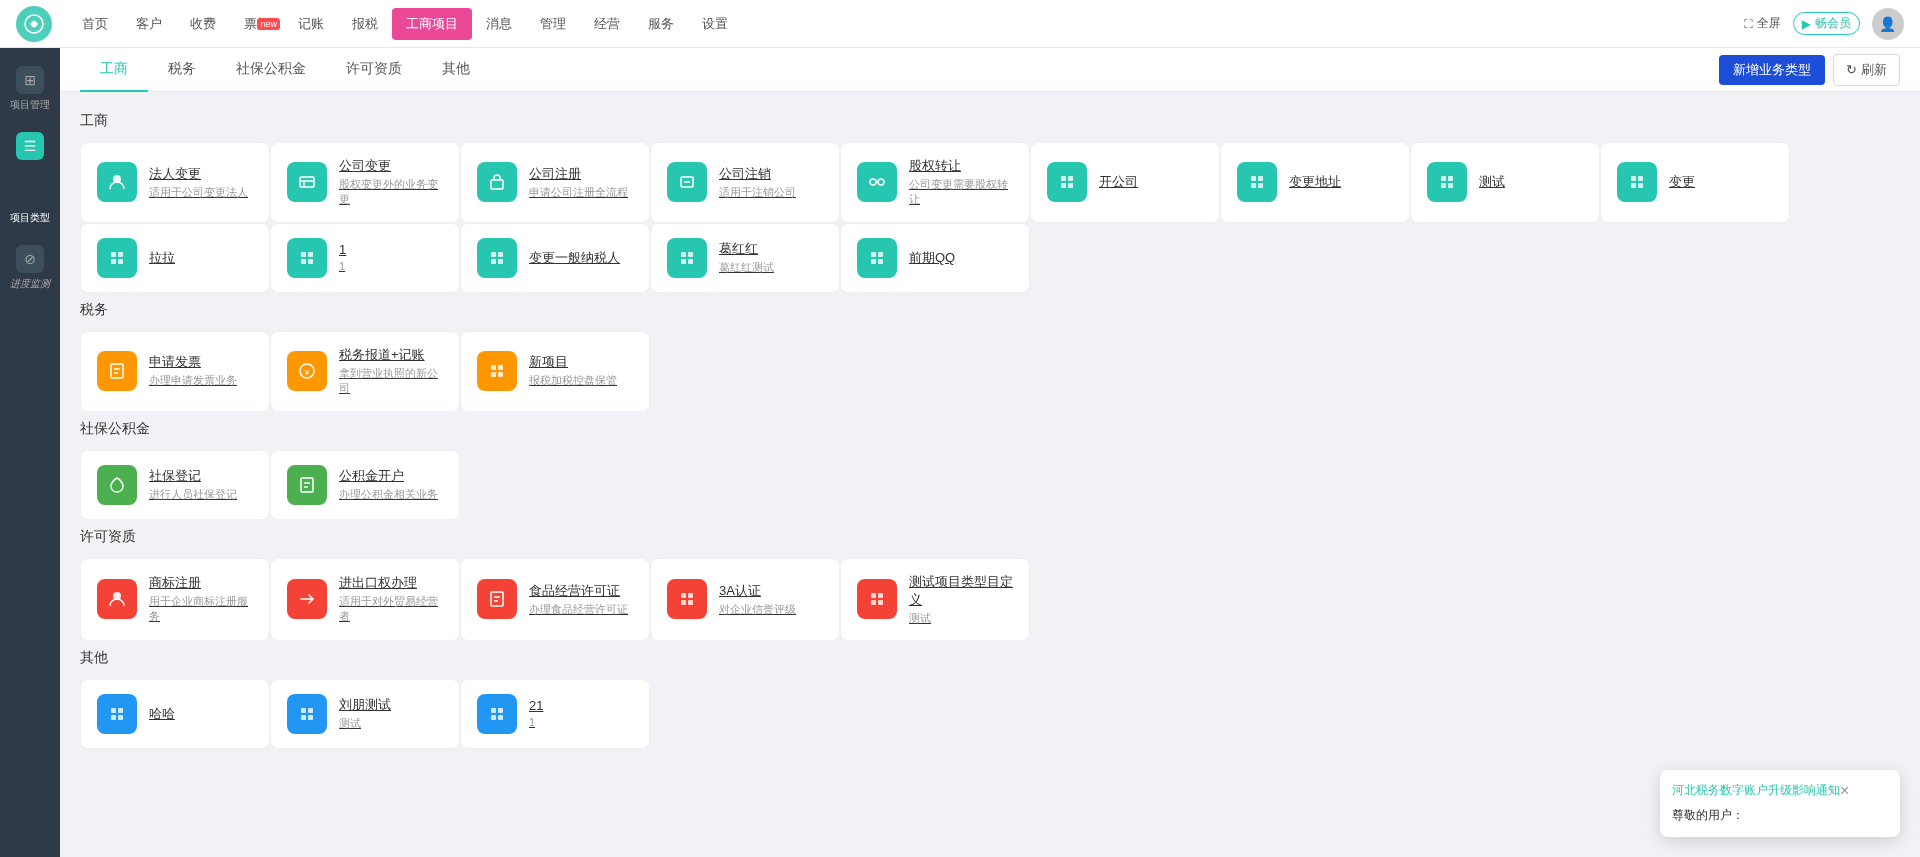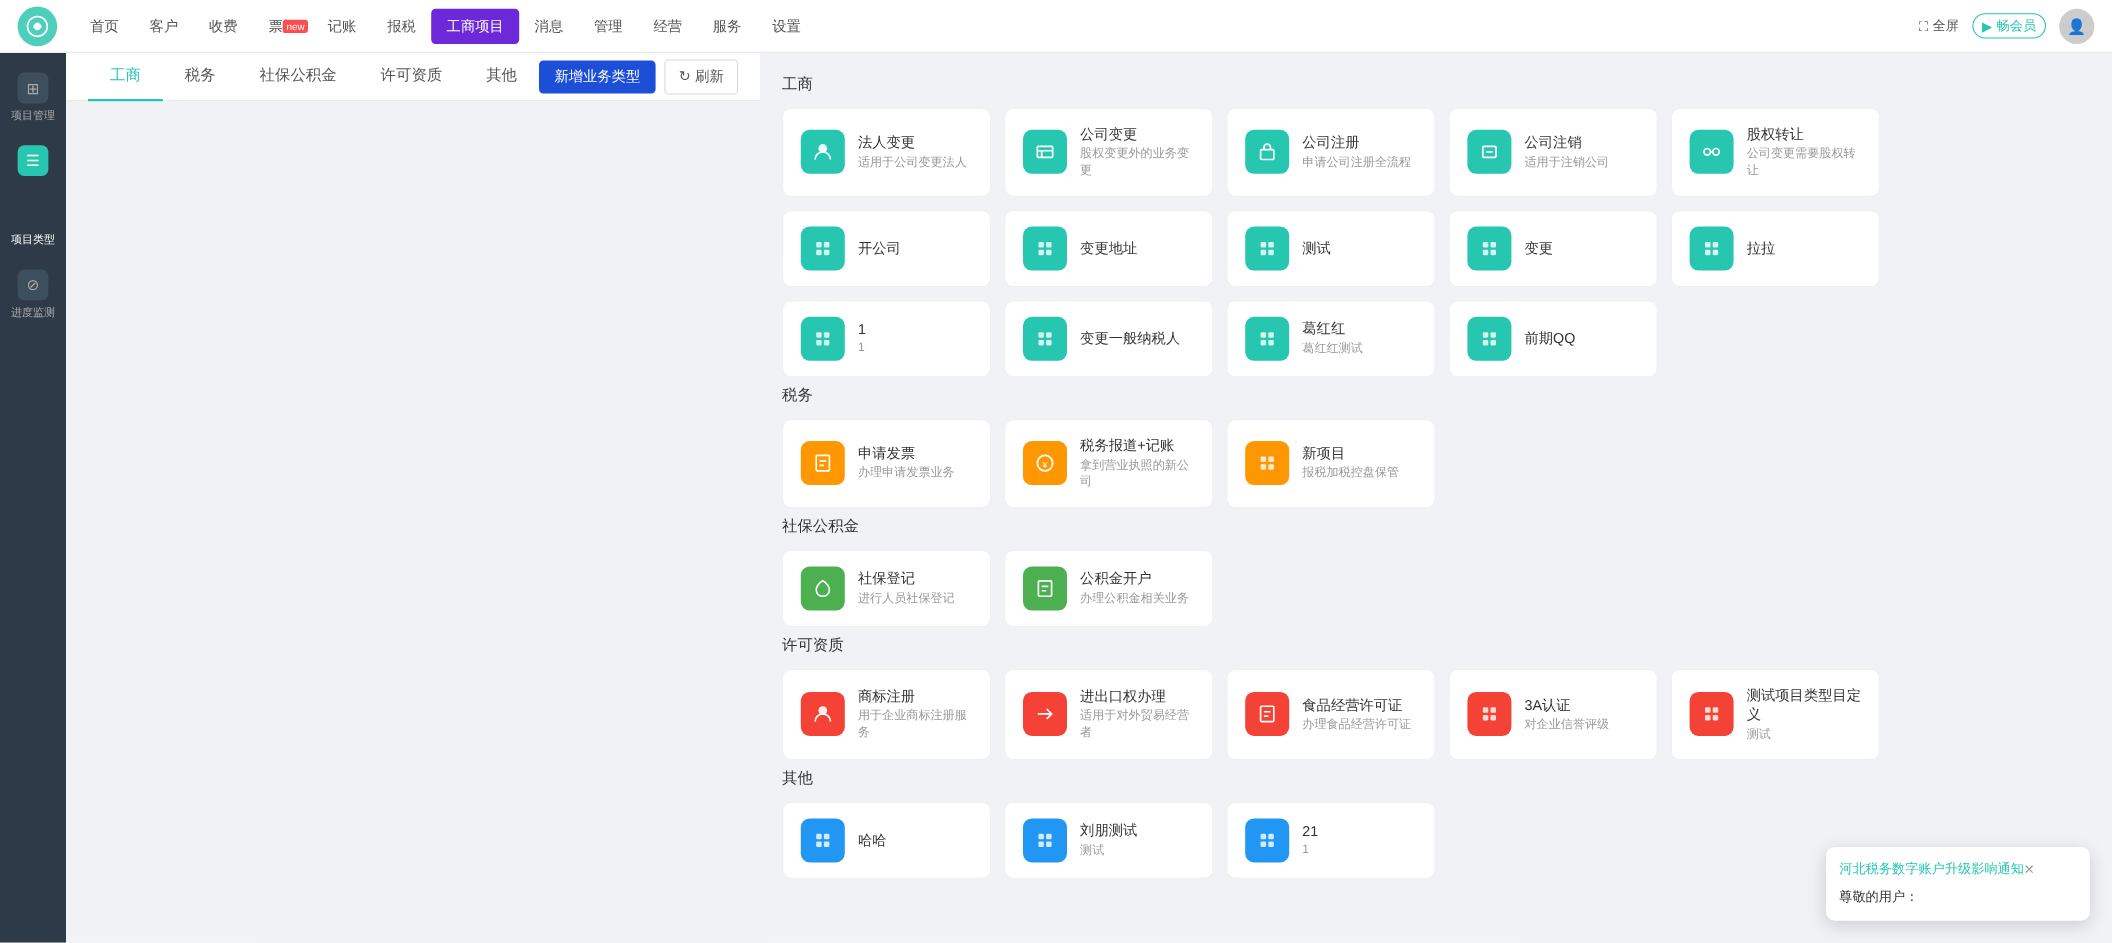--- a/index.html
+++ b/index.html
@@ -32,21 +32,21 @@
       padding: 0 14px;
       height: 32px;
       display: flex; align-items: center;
       cursor: pointer;
       color: #555;
       font-size: 13px;
       position: relative;
       white-space: nowrap;
     }
     .nav-item.active {
-      background: #6d28d9;
+      background: #ec4899;
       color: #fff;
       border-radius: 4px;
       text-align: center;
     }
     .nav-item .badge-new {
       position: absolute;
       top: 10px; right: 4px;
       background: #ff4d4f;
       color: #fff;
       font-size: 9px;
@@ -99,21 +99,21 @@
     }
     .sidebar-item.active .sidebar-icon { background: #26c6b0; color: #fff; }
     .sidebar-item.active { color: #fff; }
 
     
     .content-area {
       flex: 1;
       background: #f0f2f5;
       overflow-y: auto;
       display: flex;
-      flex-direction: row;
+      flex-direction: column;
     }
 
     
     .sub-tabs {
       background: #fff;
       padding: 0 20px;
       display: flex;
       align-items: center;
       border-bottom: 1px solid #e8e8e8;
       height: 44px;
@@ -171,22 +171,23 @@
       font-weight: 500;
       margin-bottom: 12px;
       margin-top: 8px;
     }
     .section-title:first-child { margin-top: 0; }
 
     
     .card-grid {
       display: flex;
       flex-wrap: wrap;
-      gap: 12px;
+      gap: 0;
       margin-bottom: 8px;
+      text-decoration: underline;
     }
 
     .service-card {
       background: #fff;
       border-radius: 8px;
       padding: 14px 16px;
       display: flex;
       align-items: center;
       gap: 12px;
       width: 190px;
@@ -281,21 +282,21 @@
       <div class="sidebar-item">
         <div class="sidebar-icon">⊞</div>
         <span style="font-size: 10px;">项目管理</span>
       </div>
       <div class="sidebar-item active">
         <div class="sidebar-icon">☰</div>
         <span style="font-size: 10px; margin-top: 47px;">项目类型</span>
       </div>
       <div class="sidebar-item">
         <div class="sidebar-icon">⊘</div>
-        <span style="font-size: 10px;">进度监测</span>
+        <span style="font-size: 10px; font-style: italic;">进度监测</span>
       </div>
     </div>
 
   <div class="content-area">
 
     <div class="sub-tabs">
       <div id="sub-tabs-container" style="display:flex;">
           <div class="sub-tab active">工商</div>
           <div class="sub-tab">税务</div>
           <div class="sub-tab">社保公积金</div>

